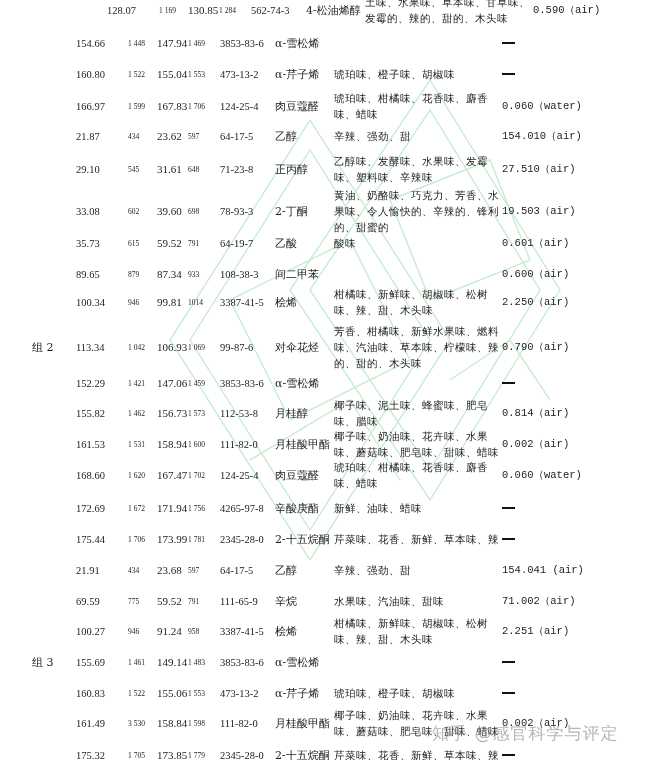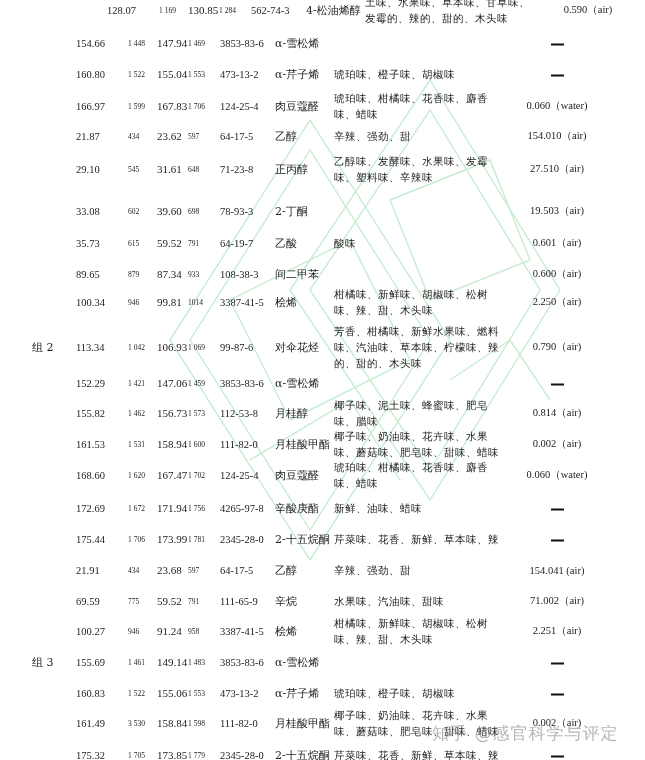--- a/index.html
+++ b/index.html
@@ -9,21 +9,21 @@
     .row { position:absolute; left:0; width:645px; }
     .c { position:absolute; top:50%; transform:translateY(-50%); white-space:nowrap; }
     .group { left:32px; font-size:11px; }
     .rt { left:76px; font-size:10.5px; font-family:"Liberation Serif",serif; }
     .ri1 { left:128px; font-size:7.5px; font-family:"Liberation Serif",serif; }
     .rt2 { left:157px; font-size:11px; font-family:"Liberation Serif",serif; }
     .ri2 { left:188px; font-size:7.5px; font-family:"Liberation Serif",serif; }
     .cas { left:220px; font-size:10.5px; font-family:"Liberation Serif",serif; }
     .name { left:275px; width:60px; text-align:left; font-size:11px; }
     .odor { left:334px; width:165px; white-space:normal; font-size:10.5px; line-height:16px; letter-spacing:0.5px; }
-    .thr { left:502px; width:110px; text-align:center; font-size:10.5px; font-family:Liberation Serif, serif; }
+    .thr { left:502px; width:110px; text-align:left; font-size:10.5px; font-family:Liberation Mono, monospace; }
     .dash { display:inline-block; width:13px; height:2px; background:#111; vertical-align:middle; }
     .zh-wm { position:absolute; left:432px; top:722px; font-size:17px; color:rgba(120,120,120,0.55);
              font-family:"DejaVu Sans",sans-serif; letter-spacing:1px; white-space:nowrap; }
   </style>
 </head>
 <body>
 
 <svg class="watermark-bg" viewBox="0 0 420 520">
   <g fill="none" stroke="#c7ecd1" stroke-width="1.4">
     <path d="M20 300 L160 80 L300 300 L160 520 Z"></path>
@@ -105,20 +105,21 @@
       <div class="c thr">27.510（air)</div>
     </div>
     <div class="row" style="top: 186px; height: 50px;">
       <div class="c group"></div>
       <div class="c rt">33.08</div>
       <div class="c ri1">602</div>
       <div class="c rt2">39.60</div>
       <div class="c ri2">698</div>
       <div class="c cas">78-93-3</div>
       <div class="c name">2-丁酮</div>
+      <div class="c odor">黄油、奶酪味、巧克力、芳香、水果味、令人愉快的、辛辣的、锋利的、甜蜜的</div>
       <div class="c thr">19.503（air)</div>
     </div>
     <div class="row" style="top: 232px; height: 22px;">
       <div class="c group"></div>
       <div class="c rt">35.73</div>
       <div class="c ri1">615</div>
       <div class="c rt2">59.52</div>
       <div class="c ri2">791</div>
       <div class="c cas">64-19-7</div>
       <div class="c name">乙酸</div>

